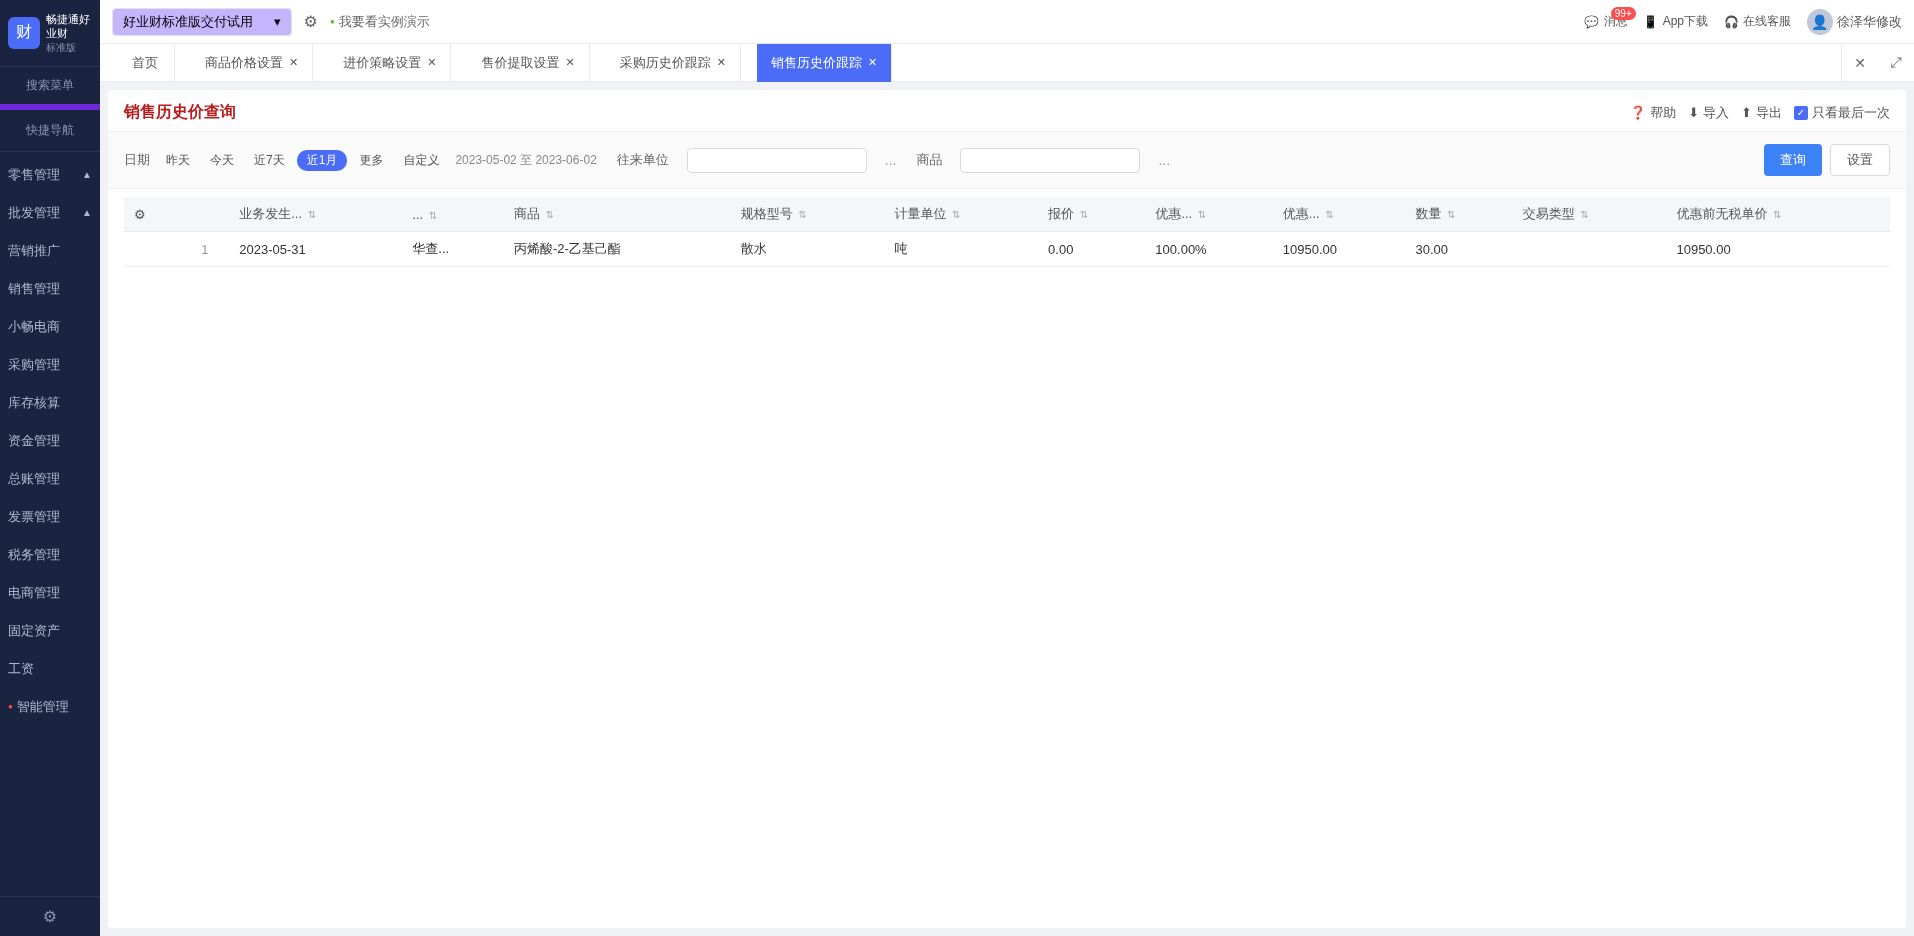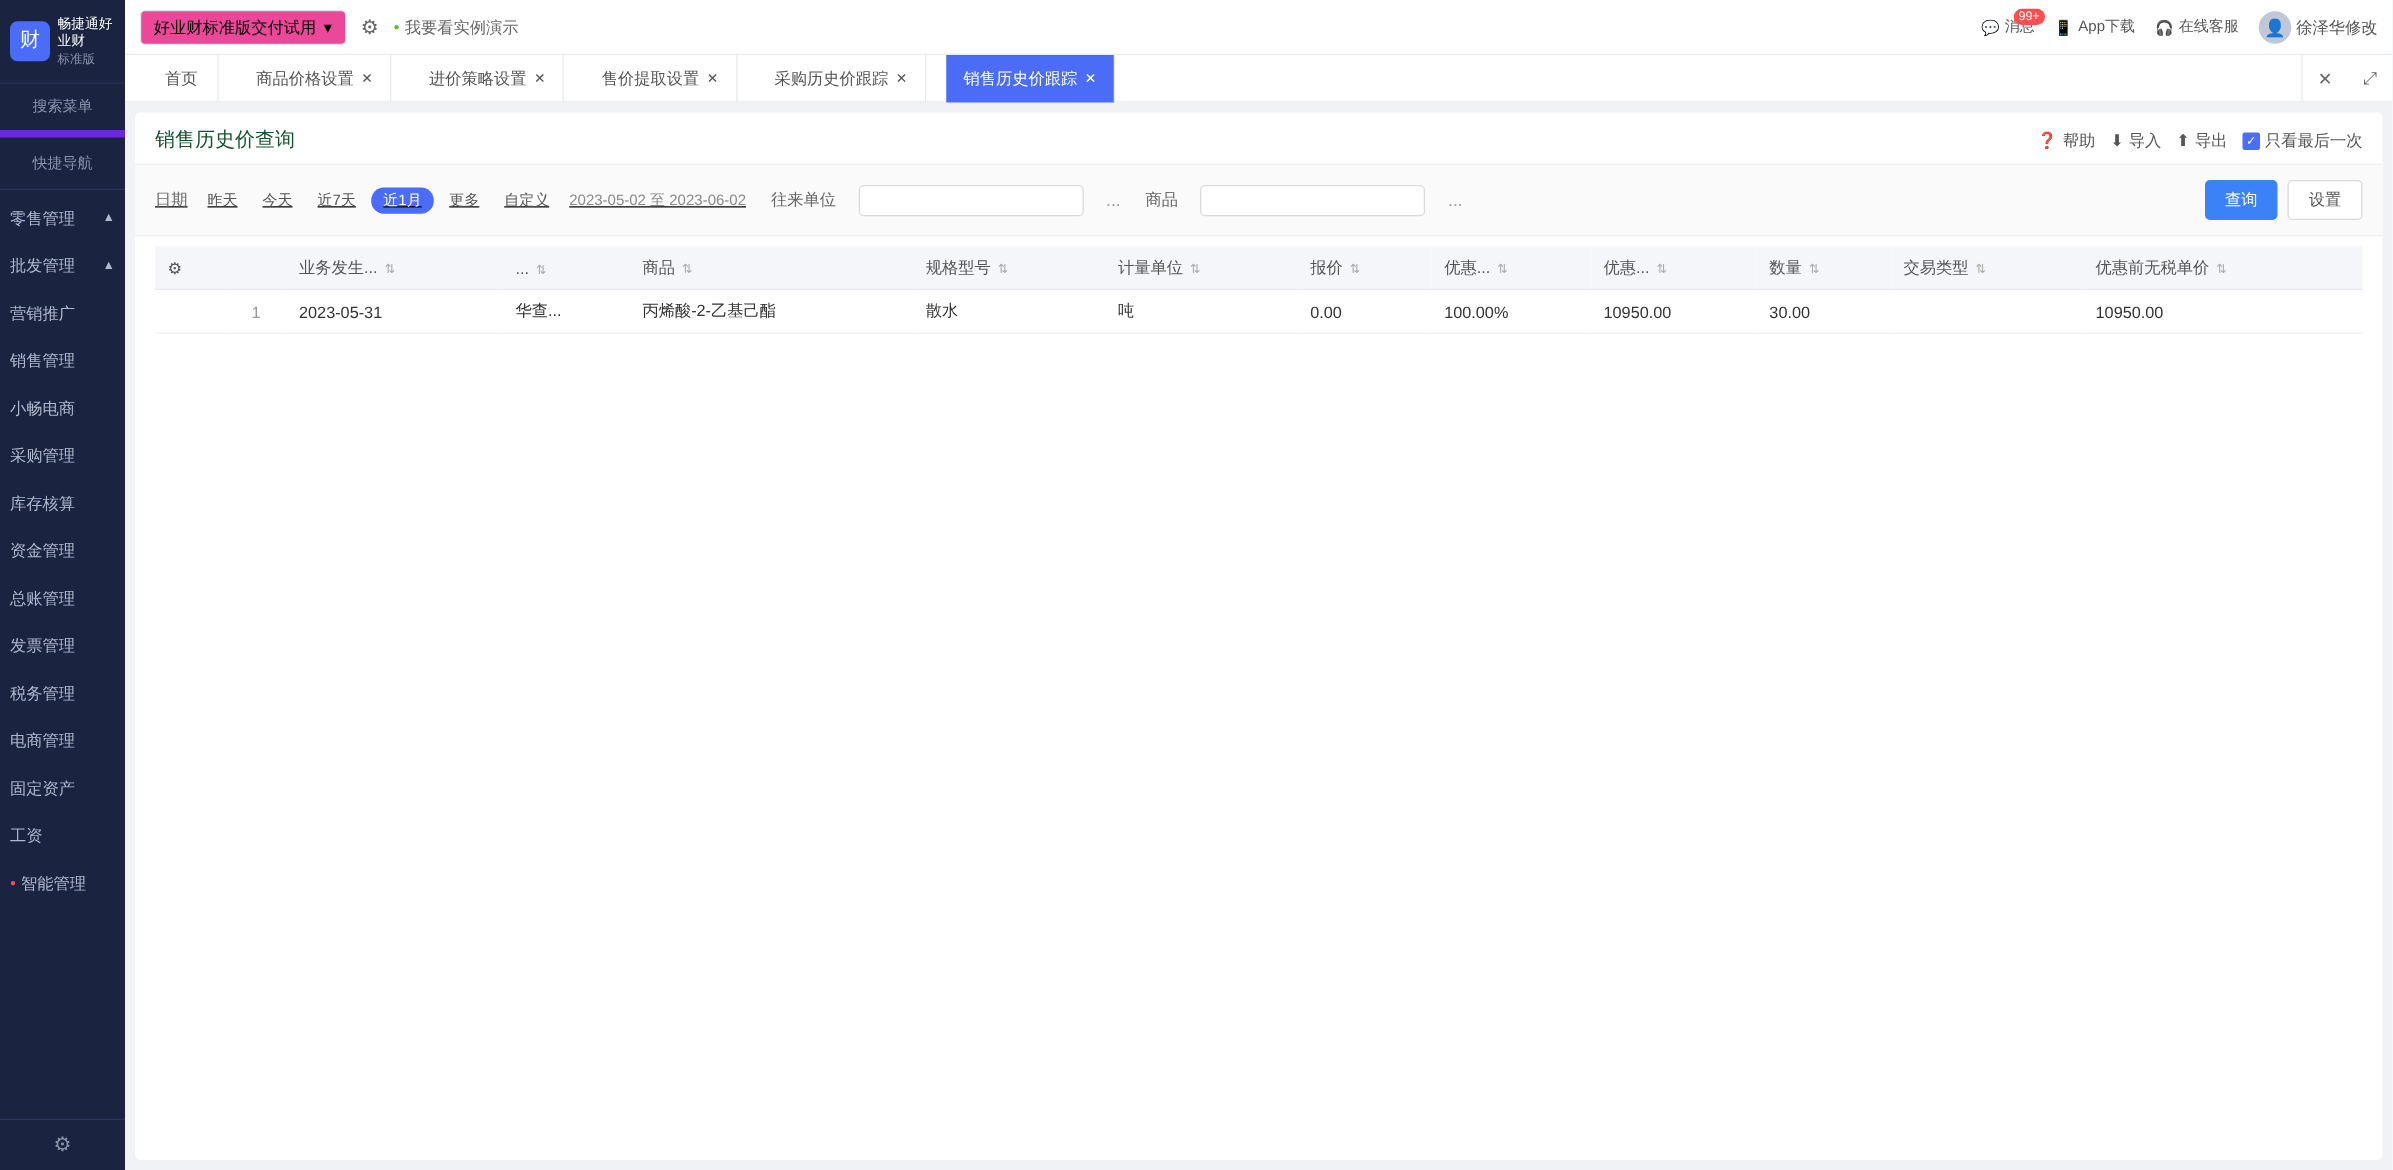--- a/index.html
+++ b/index.html
@@ -102,22 +102,22 @@
       display: flex;
       align-items: center;
       padding: 0 12px;
       gap: 12px;
       border-bottom: 1px solid #e8eaf0;
       flex-shrink: 0;
     }
     .topbar-module-select {
       display: flex;
       align-items: center;
-      gap: 6px;
-      background: #ec4899;
+      gap: 21px;
+      background: #c4b5fd;
       border: 1px solid #e0e3ea;
       border-radius: 4px;
       padding: 4px 10px;
       font-size: 13px;
       cursor: pointer;
       min-width: 160px;
     }
     .topbar-settings-icon {
       color: #666;
       cursor: pointer;
@@ -238,22 +238,22 @@
     .page-header {
       display: flex;
       align-items: center;
       justify-content: space-between;
       padding: 12px 16px 8px;
       border-bottom: 1px solid #f0f0f0;
       flex-shrink: 0;
     }
     .page-title {
       font-size: 16px;
-      font-weight: 400;
-      color: #14532d;
+      font-weight: 700;
+      color: #b91c1c;
     }
     .page-header-actions {
       display: flex;
       align-items: center;
       gap: 12px;
     }
     .header-action-btn {
       display: flex;
       align-items: center;
       gap: 4px;
@@ -288,21 +288,20 @@
       border-bottom: 1px solid #f0f0f0;
       display: flex;
       align-items: center;
       gap: 20px;
       flex-shrink: 0;
     }
     .filter-group {
       display: flex;
       align-items: center;
       gap: 8px;
-      text-decoration: underline;
     }
     .filter-label {
       color: #666;
       font-size: 13px;
       white-space: nowrap;
     }
     .filter-date-btns {
       display: flex;
       align-items: center;
       gap: 4px;

